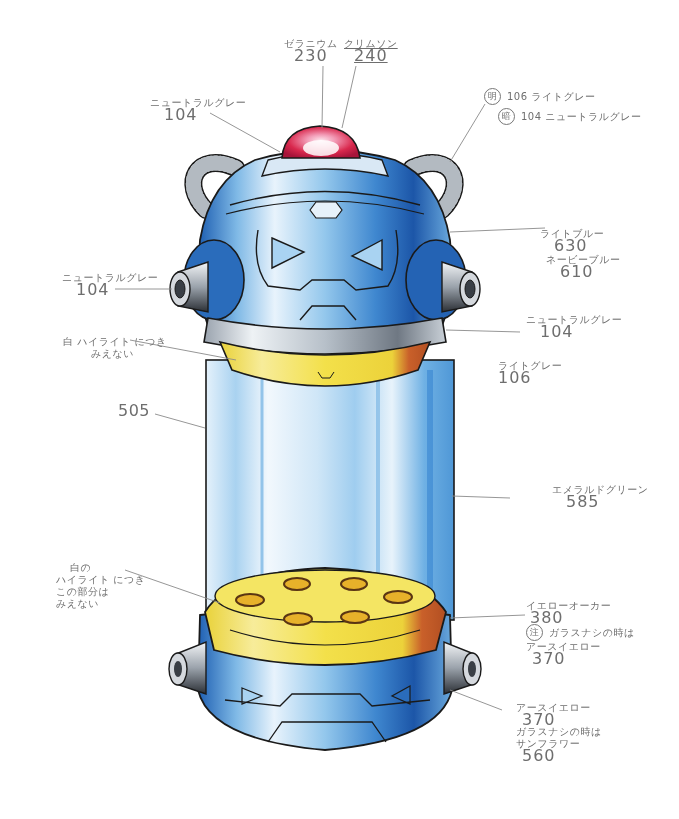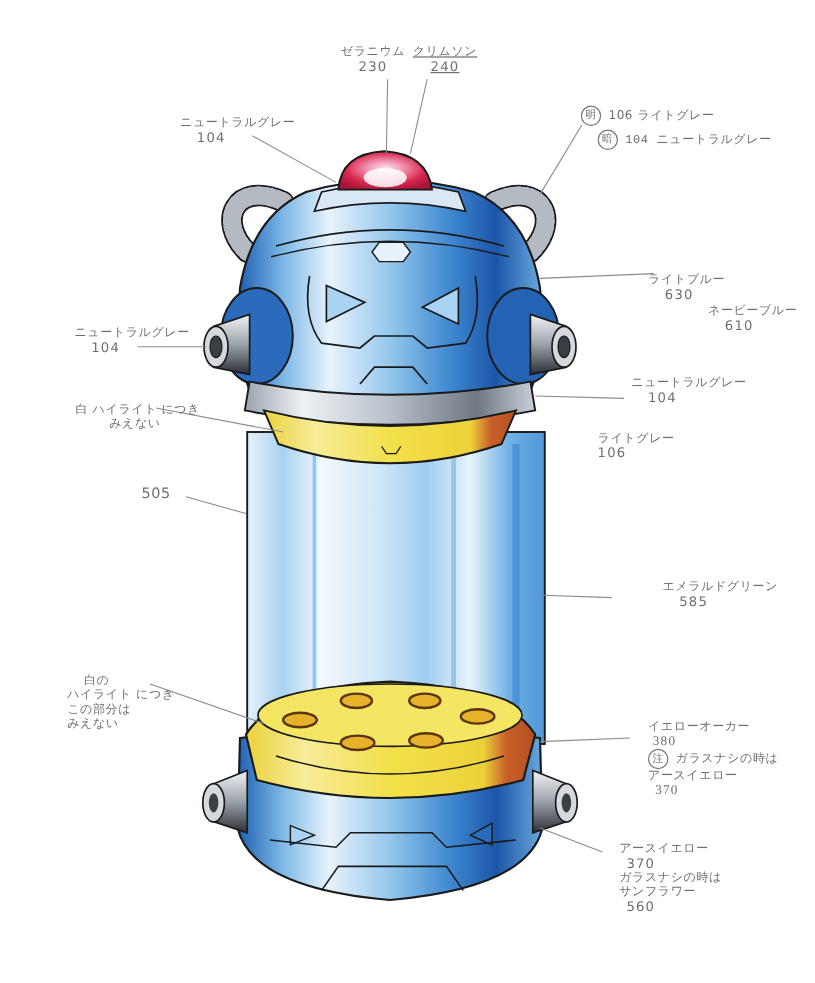--- a/index.html
+++ b/index.html
@@ -1,21 +1,21 @@
 <!DOCTYPE html>
 <html><head>
 <meta charset="utf-8">
 <style>
   html, body { margin: 0; padding: 0; background: #ffffff; }
   body { width: 679px; height: 819px; position: relative; overflow: hidden;
          font-family: "DejaVu Sans", sans-serif; color: #6b6b6b; }
   #art { position: absolute; left: 0; top: 0; width: 679px; height: 819px; }
   .note { position: absolute; font-size: 10px; line-height: 12px; color: #6e6e6e;
           white-space: nowrap; letter-spacing: 0.5px; }
-  .note .num { display: block; font-size: 11px; padding-left: 14px; letter-spacing: 1px; }
+  .note .num { display: block; font-size: 16px; padding-left: 14px; letter-spacing: 1px; }
   .note.center { text-align: center; }
   .note.center .num { padding-left: 0; }
   .circ { display: inline-block; width: 15px; height: 15px; border: 1px solid #777;
           border-radius: 50%; text-align: center; line-height: 15px; font-size: 9px;
           margin-right: 6px; vertical-align: middle; }
   .leader { stroke: #8a8a8a; stroke-width: 0.9; fill: none; }
 </style>
 </head>
 <body>
 
@@ -185,62 +185,62 @@
   <span class="num">240</span>
 </div>
 <div class="note" style="left:150px;top:97px;">
   <span>ニュートラルグレー</span>
   <span class="num">104</span>
 </div>
 <div class="note" style="left:484px;top:88px;">
   <span class="circ">明</span><span>106</span>
   <span>ライトグレー</span>
 </div>
-<div class="note" style="left:498px;top:108px;font-family:Liberation Mono, monospace;">
+<div class="note" style="left:498px;top:108px;">
   <span class="circ">暗</span><span>104</span>
   <span>ニュートラルグレー</span>
 </div>
 <div class="note" style="left:540px;top:204px;margin-top:24px;">
   <span>ライトブルー</span>
   <span class="num">630</span>
 </div>
-<div class="note" style="left:546px;top:254px;margin-left:44px;">
+<div class="note" style="left:546px;top:254px;">
   <span>ネービーブルー</span>
   <span class="num">610</span>
 </div>
 <div class="note" style="left:62px;top:272px;">
   <span>ニュートラルグレー</span>
   <span class="num">104</span>
 </div>
 <div class="note" style="left:526px;top:314px;">
   <span>ニュートラルグレー</span>
   <span class="num">104</span>
 </div>
 <div class="note" style="left:498px;top:360px;">
   <span>ライトグレー</span>
   <span class="num" style="padding-left:0">106</span>
 </div>
 <div class="note" style="left:36px;top:336px;margin-left:27px;">
   <span>白 ハイライト につき</span><br>
   <span style="padding-left:28px">みえない</span>
 </div>
-<div class="note" style="left:118px;top:405px;font-size:12px;text-align:right;">
+<div class="note" style="left:118px;top:405px;font-size:16px;text-align:right;">
   <span>505</span>
 </div>
 <div class="note" style="left:512px;top:484px;margin-left:40px;">
   <span>エメラルドグリーン</span>
   <span class="num">585</span>
 </div>
 <div class="note" style="left:56px;top:562px;">
   <span style="padding-left:14px">白の</span><br>
   <span>ハイライト につき</span><br>
   <span>この部分は</span><br>
   <span>みえない</span>
 </div>
-<div class="note" style="left:540px;top:600px;font-family:Liberation Serif, serif;">
+<div class="note" style="left:526px;top:600px;">
   <span>イエローオーカー</span>
   <span class="num" style="padding-left:4px">380</span>
   <span class="circ">注</span><span>ガラスナシの時は</span><br>
   <span>アースイエロー</span>
   <span class="num" style="padding-left:6px">370</span>
 </div>
 <div class="note" style="left:516px;top:702px;">
   <span>アースイエロー</span>
   <span class="num" style="padding-left:6px">370</span>
   <span>ガラスナシの時は</span><br>

